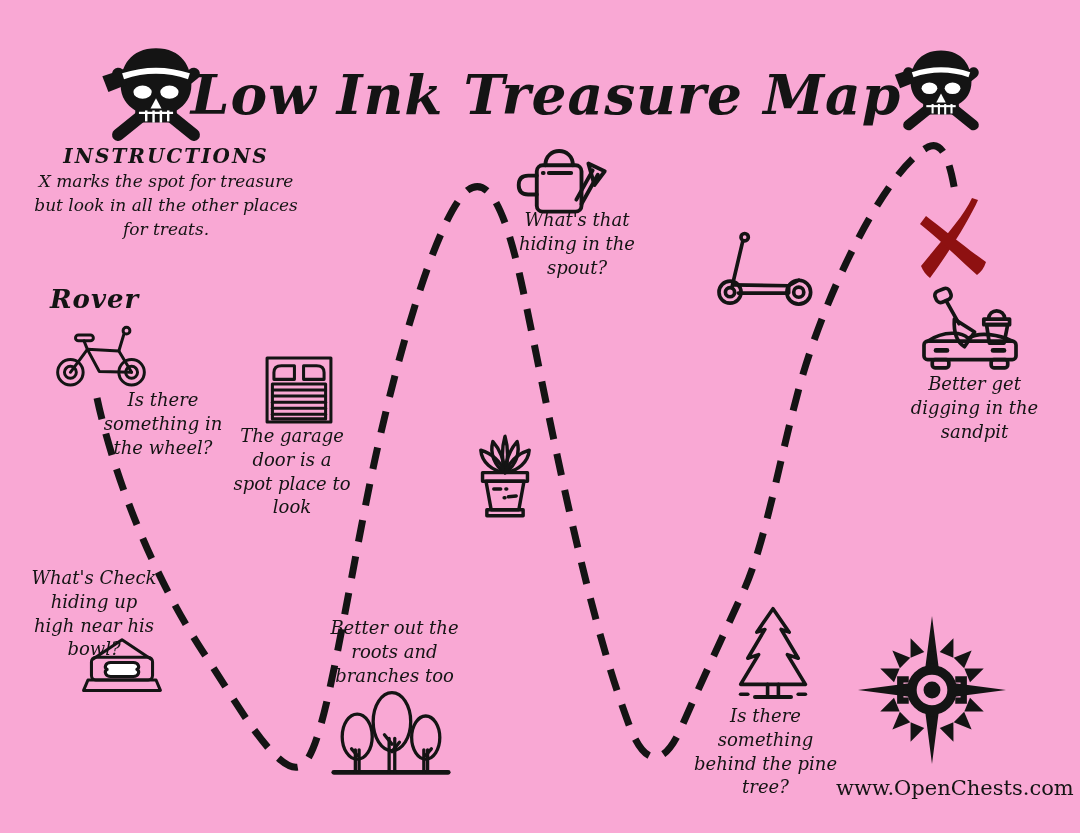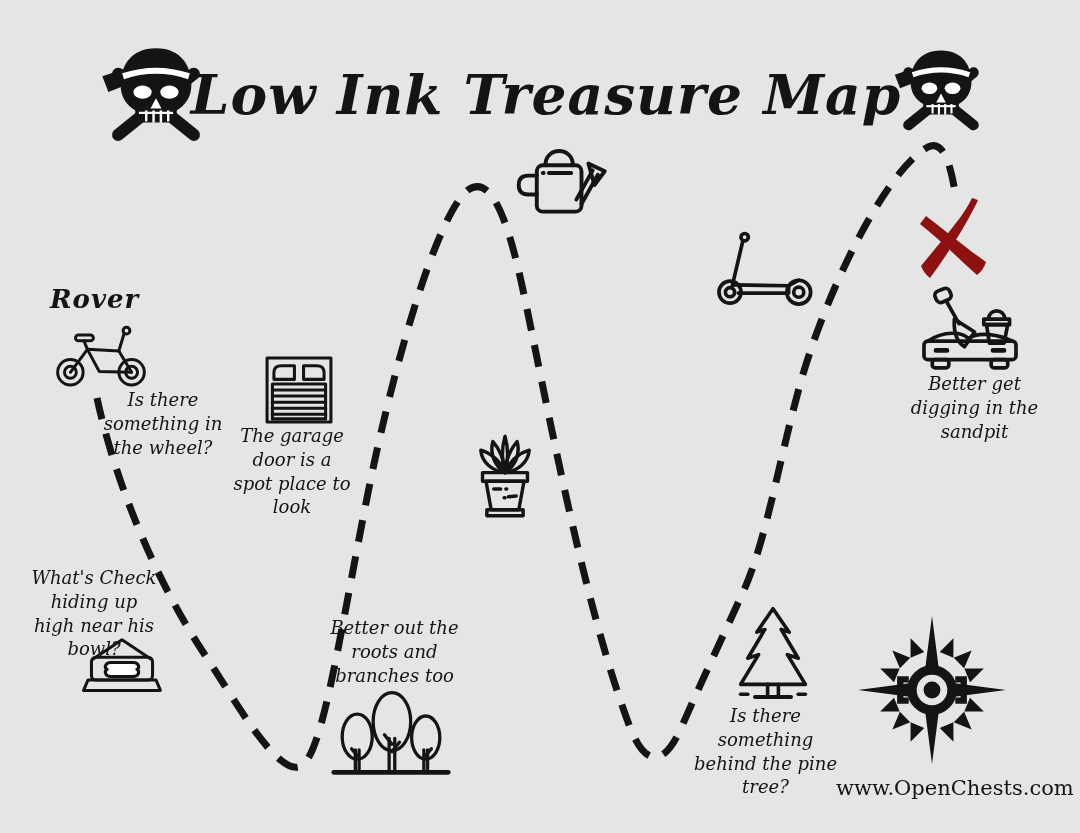--- a/index.html
+++ b/index.html
@@ -1,17 +1,17 @@
 <!DOCTYPE html>
 <html><head>
 <meta charset="utf-8">
 <style>
   html,body{margin:0;padding:0;background:#ffffff;}
   #canvas{
-    position:relative;width:1080px;height:833px;background:#e5e5e5;
+    position:relative;width:1080px;height:833px;background:#f9a8d4;
     font-family:"DejaVu Serif", serif;color:#141414;overflow:hidden;
   }
   .abs{position:absolute;}
   svg{display:block;}
   .ico{stroke:#141414;fill:none;stroke-linecap:round;stroke-linejoin:round;}
   .caption{
     position:absolute;white-space:pre-line;text-align:center;
     font-style:italic;font-size:18px;line-height:1.32;color:#141414;
   }
   #title{
@@ -81,20 +81,26 @@
     <path d="M50 51 L45.5 59.5 L54.5 59.5 Z" fill="#ffffff"></path>
     <g stroke="#ffffff" stroke-width="2">
       <line x1="36" y1="63" x2="64" y2="63"></line>
       <line x1="42" y1="61" x2="42" y2="70"></line>
       <line x1="48" y1="61" x2="48" y2="71"></line>
       <line x1="54" y1="61" x2="54" y2="71"></line>
       <line x1="60" y1="61" x2="60" y2="70"></line>
     </g>
   </svg>
 
+  <div id="instructions">
+    <div class="head">INSTRUCTIONS</div>
+    <div class="body">X marks the spot for treasure
+but look in all the other places
+for treats.</div>
+  </div>
 
   <div id="start-label">Rover</div>
 
   <svg class="abs ico" style="left:50px;top:322px;" width="102" height="70" viewBox="0 0 120 80" stroke-width="3.5">
     <circle cx="24" cy="58" r="15"></circle>
       <circle cx="24" cy="58" r="7"></circle>
     <circle cx="96" cy="58" r="15"></circle>
       <circle cx="96" cy="58" r="7"></circle>
     <path d="M24 58 L44 31 L81 33 L96 58"></path>
     <path d="M44 31 L58 57 L96 58"></path>
@@ -126,20 +132,23 @@
   <svg class="abs ico" style="left:510px;top:136px;" width="100" height="86" viewBox="0 0 110 100" stroke-width="4.5">
     <rect x="28" y="34" width="52" height="54" rx="7"></rect>
     <path d="M38 34 C38 12 70 12 70 34"></path>
     <path d="M28 46 L18 46 Q7 46 7 57 Q7 68 18 68 L28 68"></path>
     <line x1="74" y1="74" x2="93" y2="40"></line>
     <line x1="80" y1="79" x2="99" y2="45"></line>
     <path d="M88 32 L107 41 L95 57 Z"></path>
     <line x1="42" y1="43" x2="68" y2="43"></line>
     <line x1="35" y1="43" x2="36" y2="43"></line>
   </svg>
+  <div class="caption" style="left:502px;top:208px;width:150px;">What's that
+hiding in the
+spout?</div>
 
   <svg class="abs ico" style="left:708px;top:230px;" width="110" height="84" viewBox="0 0 120 90" stroke-width="4">
     <circle cx="99" cy="67" r="13"></circle>
       <circle cx="99" cy="67" r="5.5"></circle>
     <circle cx="24" cy="67" r="12"></circle>
       <circle cx="24" cy="67" r="5"></circle>
     <path d="M26 62 L38 11"></path>
     <circle cx="40" cy="7" r="4"></circle>
     <path d="M27 59 L88 60 L99 54"></path>
     <path d="M33 68 L88 68 L88 60"></path>

